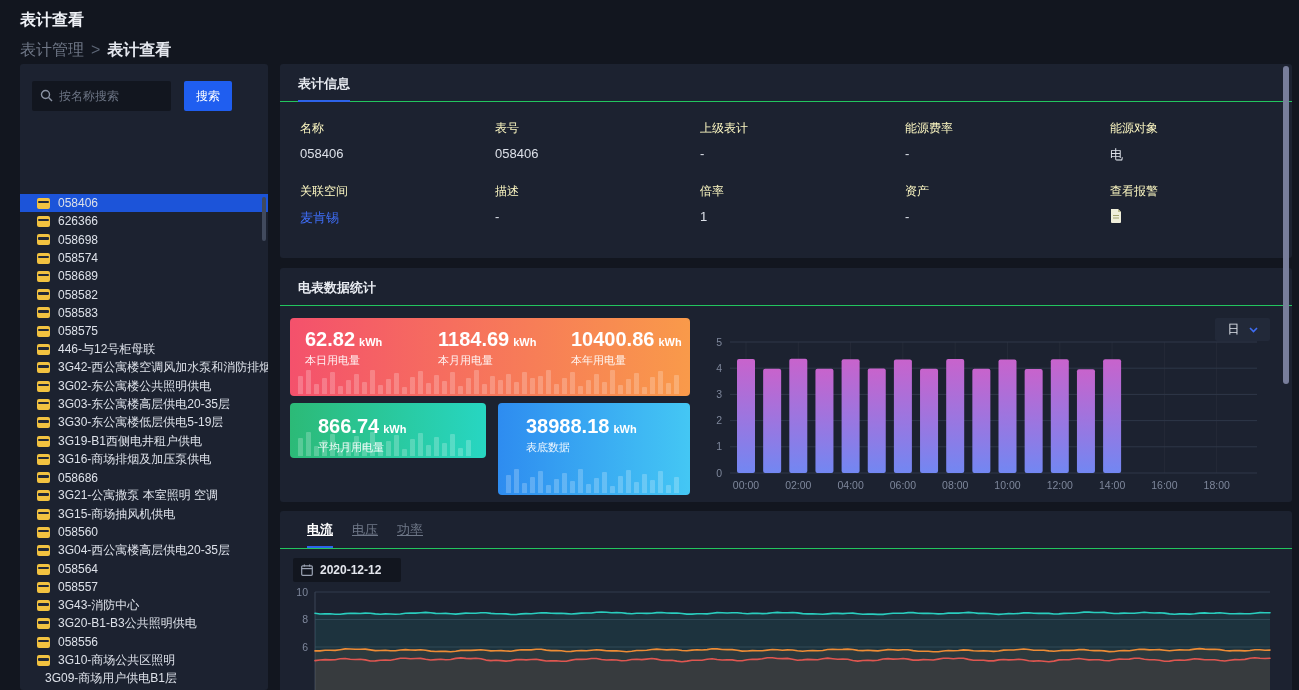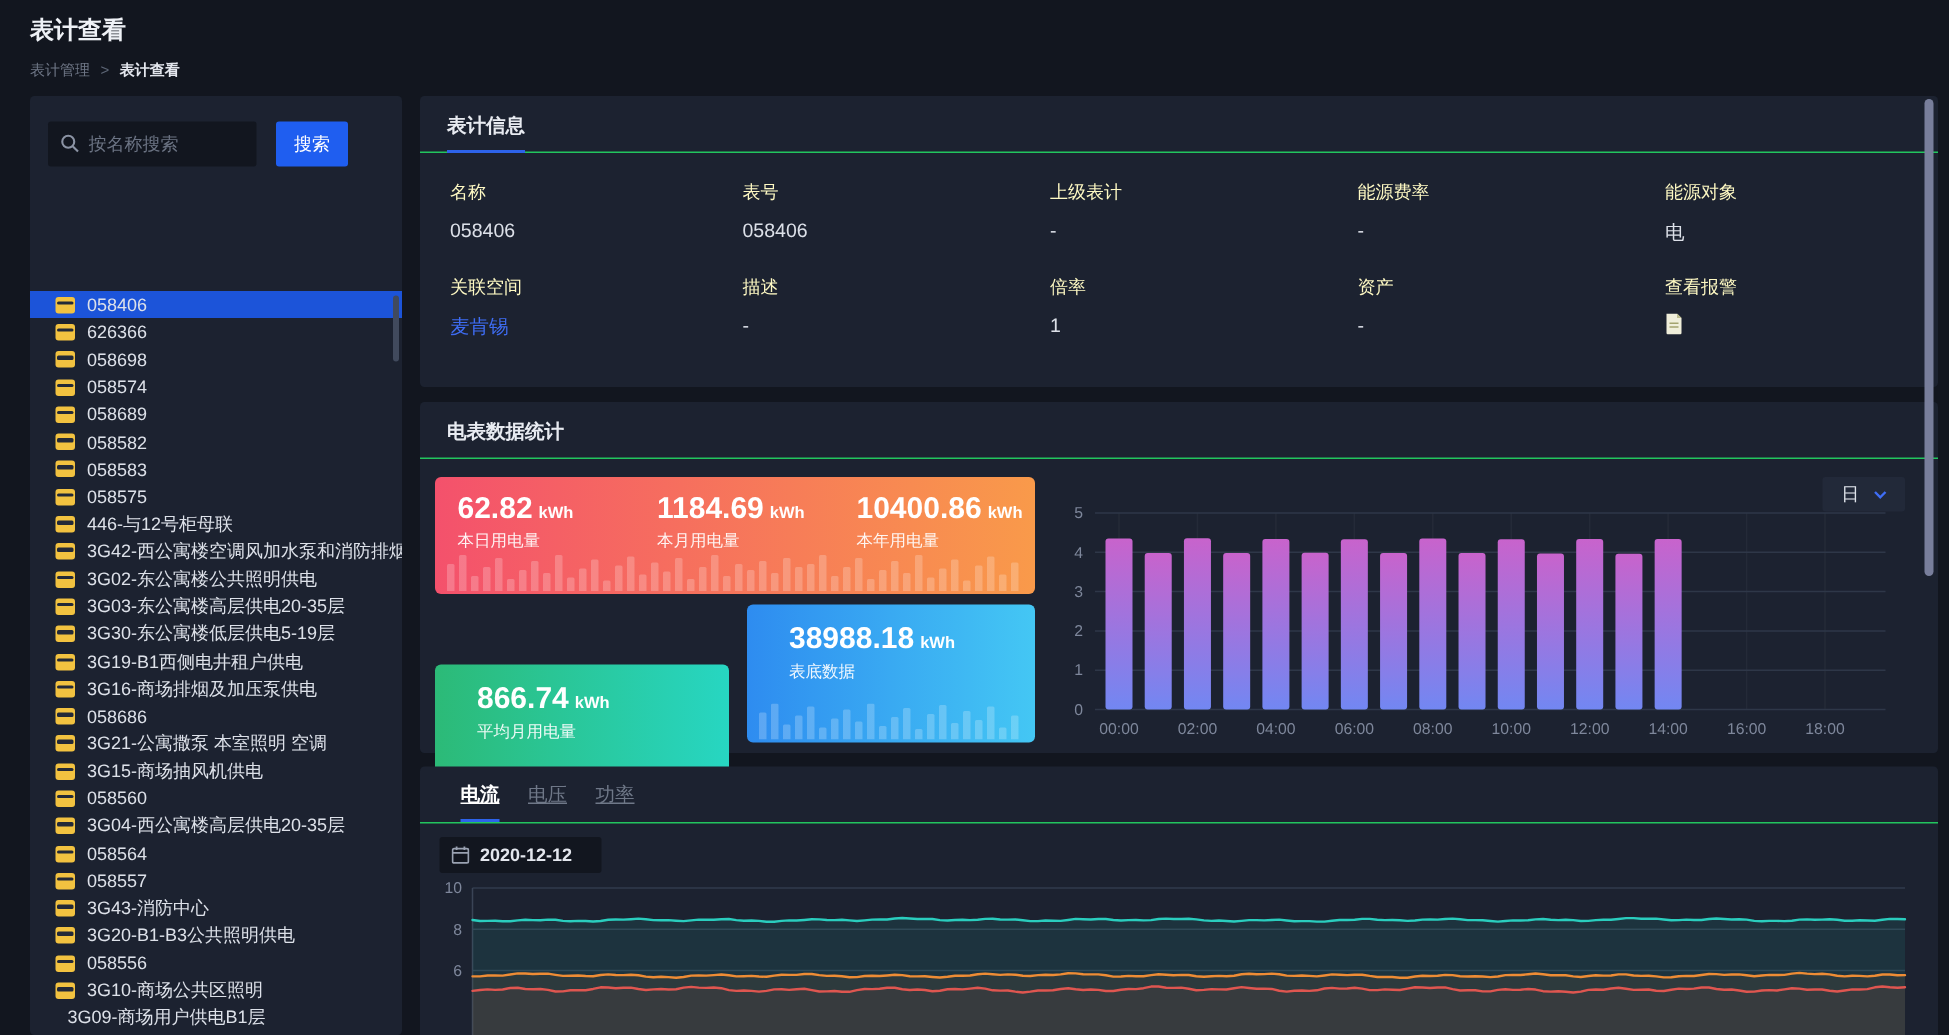--- a/index.html
+++ b/index.html
@@ -4,21 +4,21 @@
 <style>
   html,body{margin:0;padding:0;}
   body{
     width:1299px;height:690px;position:relative;overflow:hidden;
     background:#12161f;font-family:"Liberation Sans","DejaVu Sans",sans-serif;
     -webkit-font-smoothing:antialiased;
   }
   .panel{position:absolute;background:#1c2230;border-radius:3px;}
   
   .page-title{position:absolute;left:20px;top:10px;font-size:16px;font-weight:bold;color:#eef1f6;}
-  .breadcrumb{position:absolute;left:20px;top:40px;font-size:10px;color:#6f7787;}
+  .breadcrumb{position:absolute;left:20px;top:40px;font-size:16px;color:#6f7787;}
   .breadcrumb .sep{margin:0 7px;color:#5c6575;}
   .breadcrumb .current{color:#e4e7ee;font-weight:bold;}
   
   #sidebar{left:20px;top:64px;width:248px;height:626px;overflow:hidden;}
   .search-row{position:absolute;left:12px;top:17px;display:flex;align-items:center;}
   .search-wrap{position:relative;width:139px;height:30px;}
   .search-wrap input{
     width:100%;height:100%;box-sizing:border-box;background:#12161f;border:none;outline:none;
     border-radius:2px;color:#cfd4de;font-size:12px;padding:0 6px 0 27px;font-family:inherit;
   }
@@ -46,21 +46,21 @@
   #info-panel{left:280px;top:64px;width:1012px;height:194px;}
   #info-grid{position:absolute;left:20px;top:56px;right:10px;display:grid;
     grid-template-columns:195px 205px 205px 205px auto;row-gap:19px;}
   .f-label{font-size:12px;color:#fef9c3;}
   .f-value{font-size:13px;color:#dce0e8;margin-top:9px;}
   .f-value.link{color:#3e6cf2;cursor:pointer;}
   
   #stats-panel{left:280px;top:268px;width:1012px;height:234px;}
   .grad-card{position:absolute;border-radius:4px;overflow:hidden;color:#fff;}
   #card-usage{left:10px;top:50px;width:400px;height:78px;background:linear-gradient(90deg,#f4516c,#f99a4a);display:flex;padding:11px 0 0 15px;box-sizing:border-box;}
-  #card-avg{left:10px;top:135px;width:196px;height:100px;background:linear-gradient(90deg,#2cba77,#27d6c2);padding:13px 0 0 28px;box-sizing:border-box;margin-top:40px;}
+  #card-avg{left:10px;top:135px;width:196px;height:55px;background:linear-gradient(90deg,#2cba77,#27d6c2);padding:13px 0 0 28px;box-sizing:border-box;}
   #card-reading{left:218px;top:135px;width:192px;height:92px;background:linear-gradient(90deg,#2e8cf0,#44c7f4);padding:13px 0 0 28px;box-sizing:border-box;}
   .stat-block{flex:0 0 133px;}
   .stat-vrow{display:flex;align-items:baseline;}
   .stat-value{font-size:20px;font-weight:bold;line-height:20px;}
   .stat-unit{font-size:11px;font-weight:bold;margin-left:4px;}
   .stat-label{font-size:11px;color:rgba(255,255,255,.92);margin-top:4px;}
   .deco-bars{position:absolute;left:8px;right:8px;bottom:2px;height:24px;display:flex;
     align-items:flex-end;gap:3px;overflow:hidden;pointer-events:none;}
   .deco-bars i{flex:0 0 5px;background:rgba(255,255,255,.22);border-radius:1px 1px 0 0;}
   .period-select{position:absolute;right:22px;top:50px;width:55px;height:23px;background:#222939;

